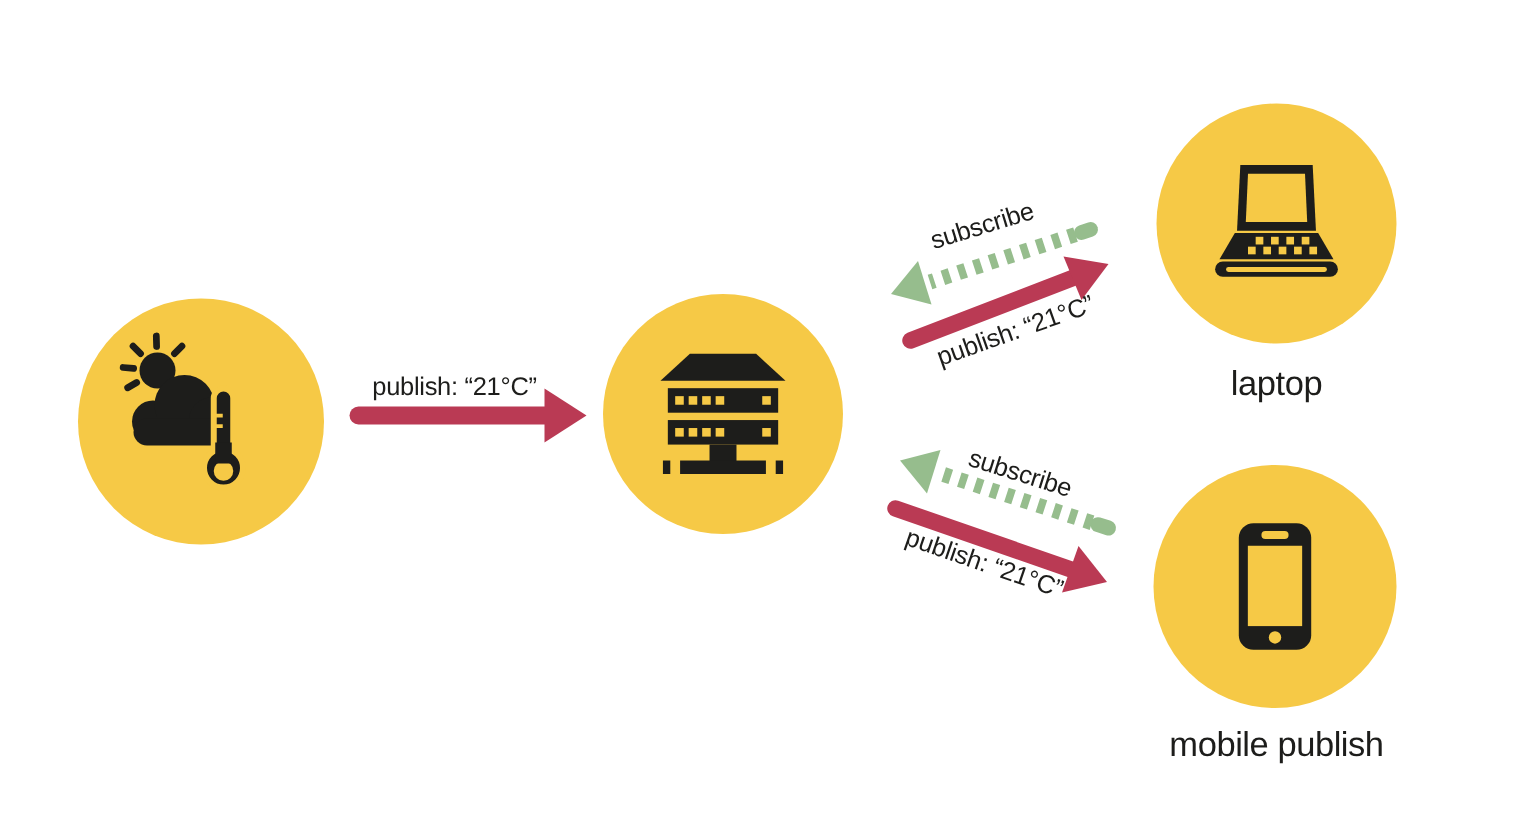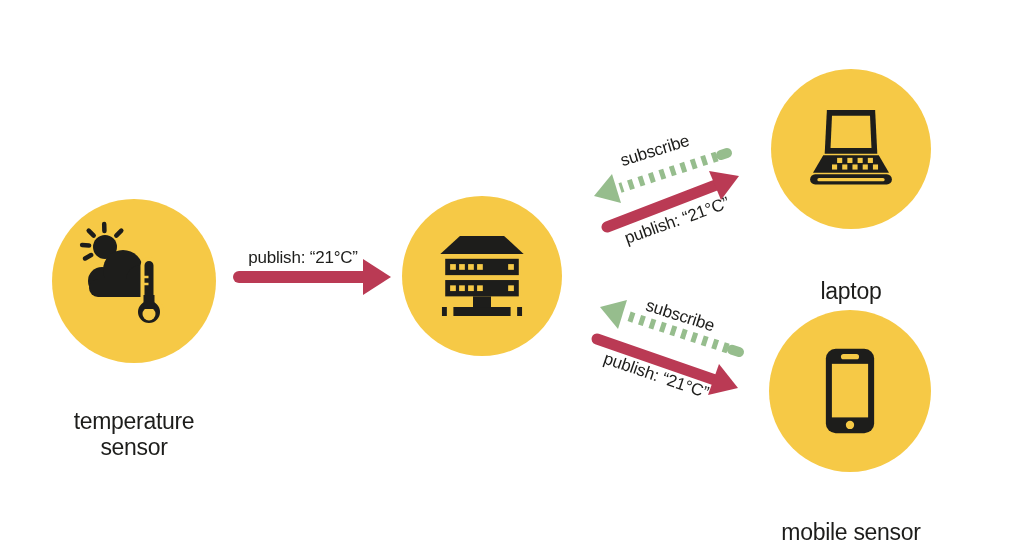--- a/index.html
+++ b/index.html
@@ -13,24 +13,23 @@
 
   .circle {
     position:absolute; border-radius:50%;
     background:var(--node-fill,#F6C946);
     display:flex; align-items:center; justify-content:center;
   }
   .circle svg { display:block; color:var(--ink,#1d1d1b); }
 
   .node-label {
     position:absolute; transform:translateX(-50%);
-    text-align:center; font-size:23px; line-height:26px;
+    font-size:23px; line-height:26px;
     letter-spacing:-0.3px; white-space:nowrap;
     color:var(--ink,#1d1d1b);
-    margin-top:36px;
   }
   .edge-label {
     position:absolute; font-size:17px; letter-spacing:-0.2px;
     white-space:nowrap; color:var(--ink,#1d1d1b);
   }
 
   .pub-line { stroke:var(--publish,#BA3A54); stroke-width:11; stroke-linecap:round; fill:none; }
   .pub-head { fill:var(--publish,#BA3A54); }
   .sub-line { stroke:var(--subscribe,#96BD8D); stroke-width:10; stroke-dasharray:5 6; fill:none; }
   .sub-cap  { stroke:var(--subscribe,#96BD8D); stroke-width:10; stroke-linecap:round; fill:none; }
@@ -91,24 +90,20 @@
       <rect class="ico-ink" x="63.5" y="38" width="13" height="46" rx="6.5" stroke="var(--node-fill,#F6C946)" stroke-width="4"></rect>
       <circle class="ico-ink" cx="70" cy="91" r="13" stroke="var(--node-fill,#F6C946)" stroke-width="4"></circle>
       <circle class="ico-cut" cx="70" cy="93" r="6.5"></circle>
       <rect class="ico-ink" x="64.5" y="74" width="11" height="14"></rect>
       <g stroke="var(--node-fill,#F6C946)" stroke-width="2.5">
         <line x1="63.5" y1="56" x2="69.5" y2="56"></line>
         <line x1="63.5" y1="63" x2="69.5" y2="63"></line>
       </g>
     </svg>
   </div>
-  <div class="node-label" style="left:134px;top:372px">
-    <div>temperature</div>
-    <div>sensor</div>
-  </div>
 
   <div class="circle" style="left:402px;top:196px;width:160px;height:160px">
     <svg width="90" height="85" viewBox="0 0 110 104" style="margin-top:-6px">
       <polygon class="ico-ink" points="28,6 82,6 106,28 4,28"></polygon>
       <rect class="ico-ink" x="10" y="34" width="90" height="20"></rect>
       <g class="ico-cut">
         <rect x="16" y="40.5" width="7" height="7"></rect>
           <rect x="27" y="40.5" width="7" height="7"></rect>
         <rect x="38" y="40.5" width="7" height="7"></rect>
           <rect x="49" y="40.5" width="7" height="7"></rect>
@@ -152,21 +147,21 @@
   <div class="node-label" style="left:851px;top:242px">laptop</div>
 
   <div class="circle" style="left:769px;top:310px;width:162px;height:162px">
     <svg width="50" height="86" viewBox="0 0 66 114">
       <rect class="ico-ink" x="1" y="1" width="64" height="112" rx="13"></rect>
       <rect class="ico-cut" x="21" y="8" width="24" height="7" rx="3.5"></rect>
       <rect class="ico-cut" x="9" y="21" width="48" height="71"></rect>
       <circle class="ico-cut" cx="33" cy="102" r="5.5"></circle>
     </svg>
   </div>
-  <div class="node-label" style="left:851px;top:483px">mobile sensor</div>
+  <div class="node-label" style="left:851px;top:483px">mobile publish</div>
 
   <div class="edge-label" style="left:303px;top:258px;transform:translate(-50%,-50%)">publish: “21°C”</div>
 
   <div class="edge-label" style="left:655px;top:151px;transform:translate(-50%,-50%) rotate(-17deg)">subscribe</div>
 
   <div class="edge-label" style="left:677px;top:221px;transform:translate(-50%,-50%) rotate(-19.5deg)">publish: “21°C”</div>
 
   <div class="edge-label" style="left:680px;top:316px;transform:translate(-50%,-50%) rotate(17.5deg)">subscribe</div>
 
   <div class="edge-label" style="left:656px;top:376px;transform:translate(-50%,-50%) rotate(19deg)">publish: “21°C”</div>

